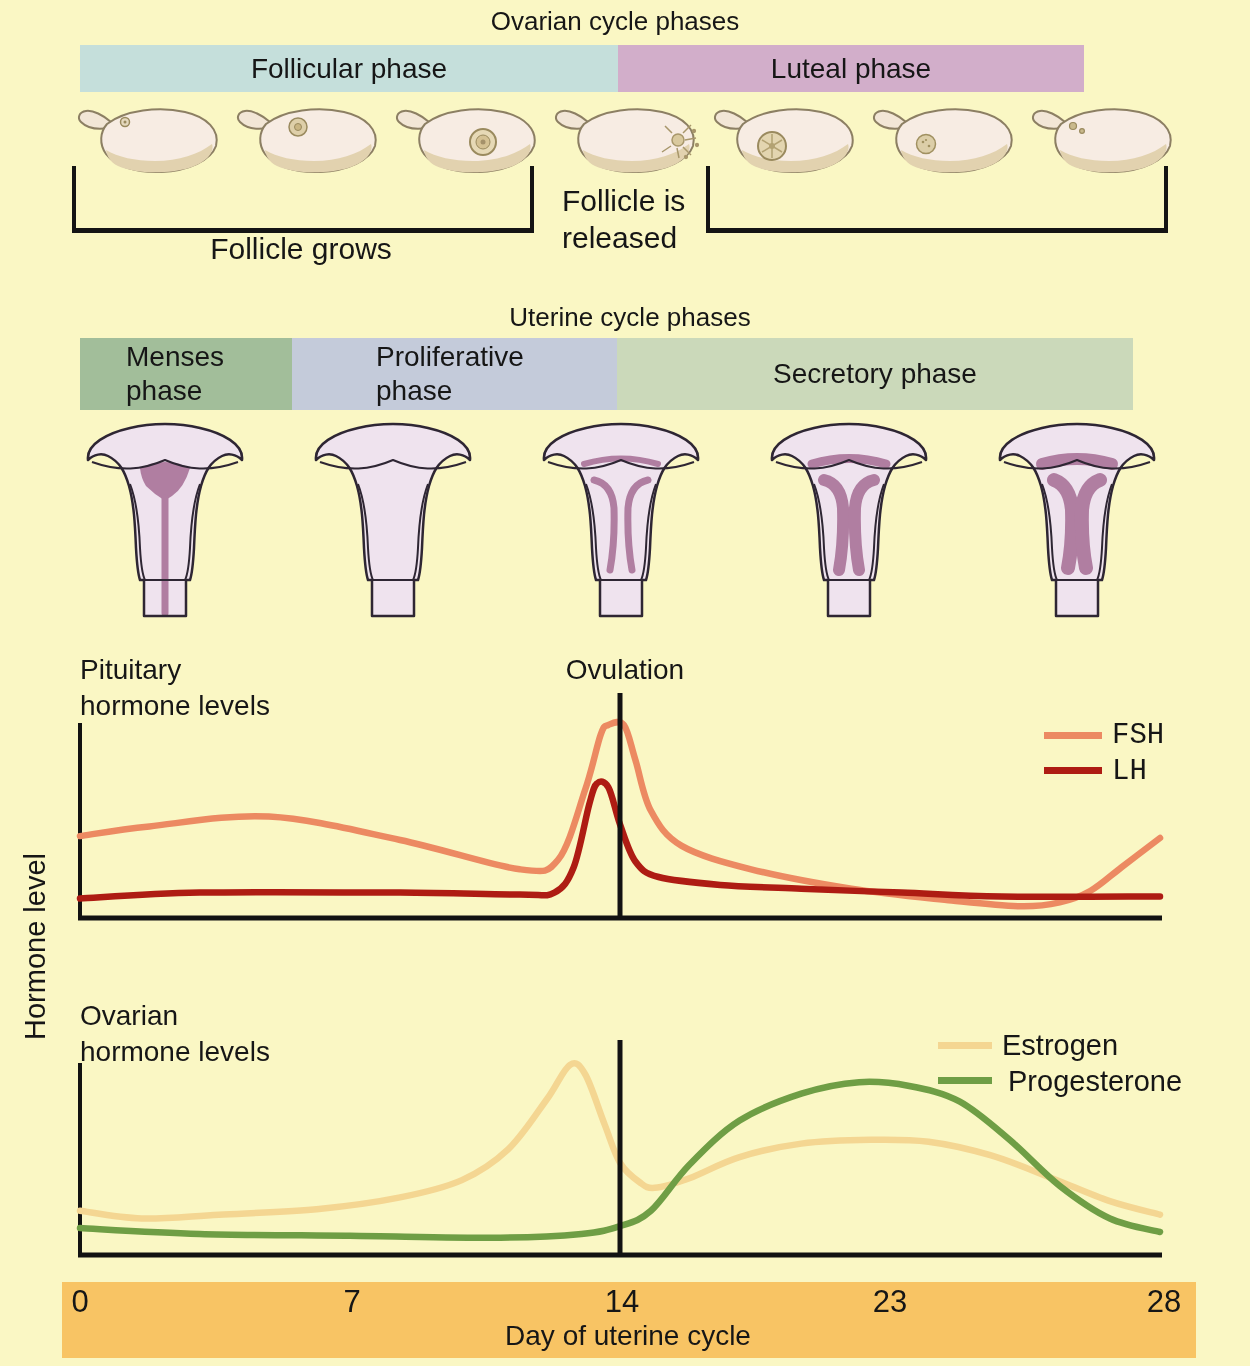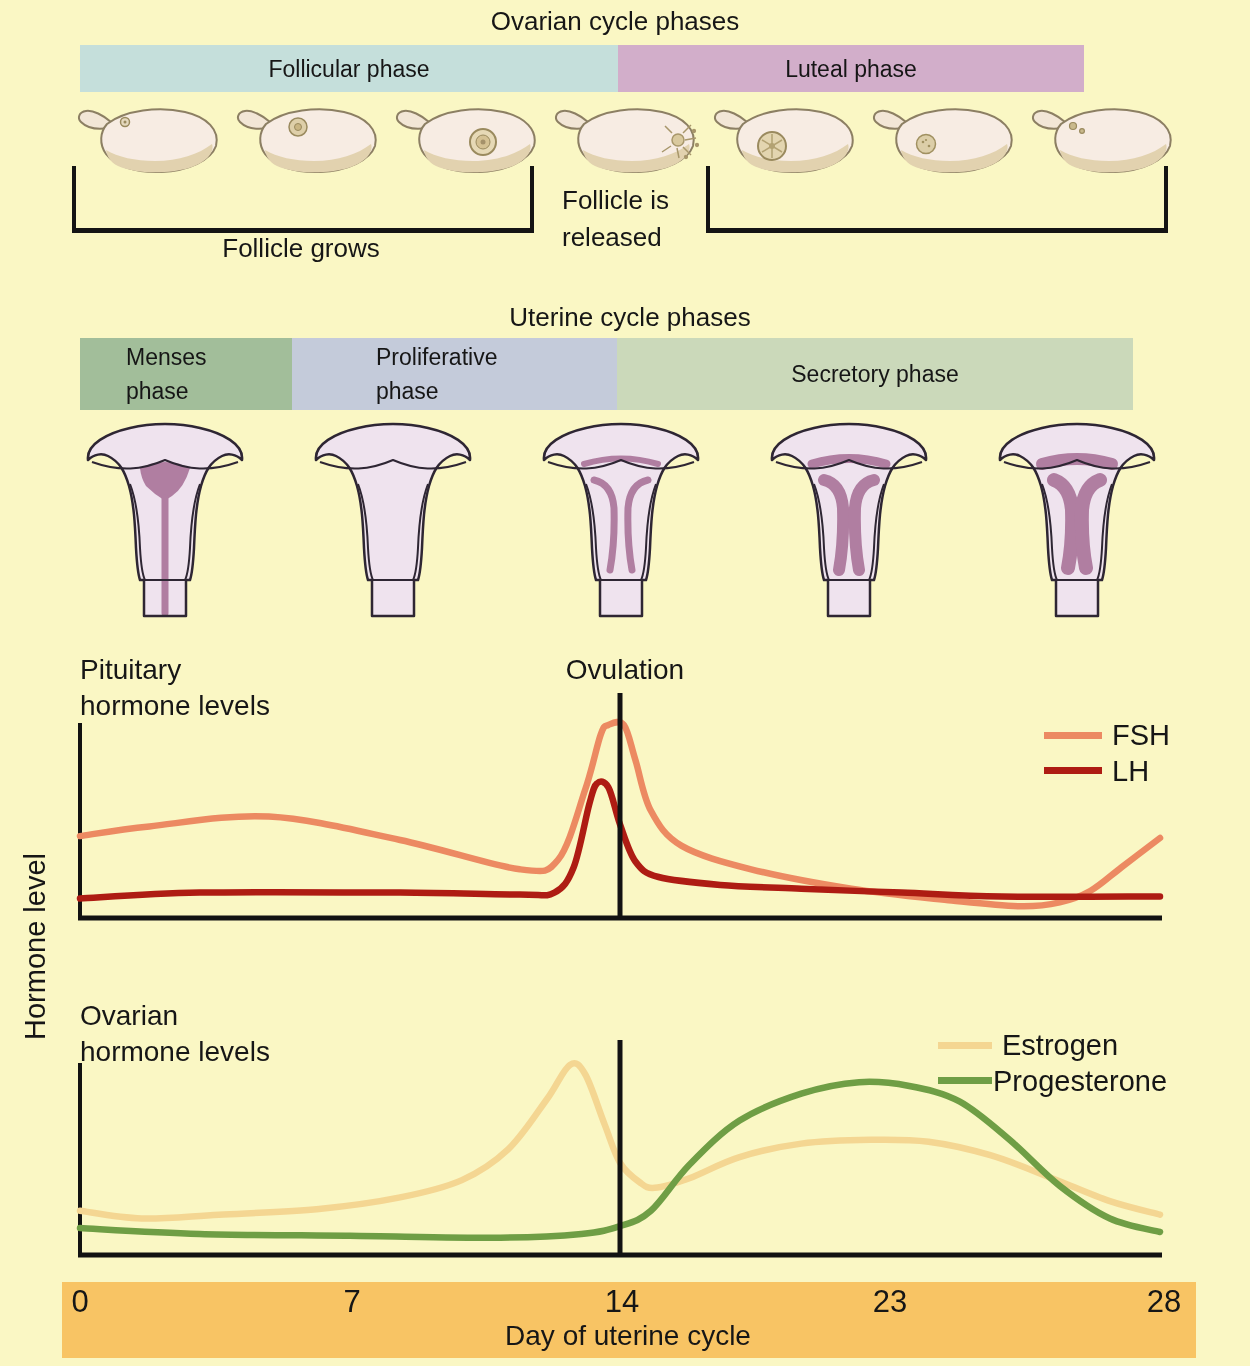--- a/index.html
+++ b/index.html
@@ -2,24 +2,24 @@
 <html><head>
 <meta charset="utf-8">
 <style>
   html,body{margin:0;padding:0;}
   body{font-family:"Liberation Sans", sans-serif;}
   .canvas{position:relative;width:1250px;height:1366px;overflow:hidden;color:#161616;}
   .abs{position:absolute;}
   .title{font-size:26px;text-align:center;}
   .band{display:flex;}
   .seg{height:100%;box-sizing:border-box;}
-  .seg-label{font-size:23px;line-height:34px;}
+  .seg-label{font-size:28px;line-height:34px;}
   .center-xy{display:flex;align-items:center;justify-content:center;text-align:center;}
   .bracket{border-left:4px solid #141414;border-right:4px solid #141414;border-bottom:5px solid #141414;}
-  .annot{font-size:26px;line-height:37px;}
+  .annot{font-size:30px;line-height:37px;}
   .chart-label{font-size:28px;line-height:36px;}
   .legend-text{font-size:29px;line-height:35px;}
   .tick{font-size:31px;transform:translateX(-50%);}
   .xlabel{font-size:28px;transform:translateX(-50%);white-space:nowrap;}
   .ylabel{font-size:29px;transform:rotate(-90deg);transform-origin:center;white-space:nowrap;text-align:center;}
   svg{display:block;}
   .curve{fill:none;stroke-width:6.5;stroke-linecap:round;stroke-linejoin:round;}
   .axis{stroke:#121212;}
   .lining{fill:none;stroke:#B07EA1;stroke-linecap:round;}
 </style>
@@ -206,21 +206,21 @@
   <div class="abs chart-label" style="left:80px;top:652px;">
     <div>Pituitary</div>
     <div>hormone levels</div>
   </div>
   <div class="abs chart-label" style="left:545px;top:652px;width:160px;text-align:center;">Ovulation</div>
   <div class="abs chart-label" style="left:80px;top:998px;">
     <div>Ovarian</div>
     <div>hormone levels</div>
   </div>
 
-  <div class="abs" style="left:1044px;top:718px;">
+  <div class="abs" style="left:1044px;top:718px;font-family:Liberation Mono, monospace;">
     <div style="display:flex;align-items:center;height:35px;">
       <svg width="58" height="8">
           <rect width="58" height="7" y="0" fill="#EC8A62"></rect>
         </svg>
       <span class="legend-text" style="margin-left:10px;">FSH</span>
     </div>
     <div style="display:flex;align-items:center;height:36px;">
       <svg width="58" height="8">
           <rect width="58" height="7" y="0" fill="#AE1C13"></rect>
         </svg>
@@ -232,21 +232,21 @@
     <div style="display:flex;align-items:center;height:35px;">
       <svg width="54" height="8">
           <rect width="54" height="7" y="0" fill="#F4D692"></rect>
         </svg>
       <span class="legend-text" style="margin-left:10px;">Estrogen</span>
     </div>
     <div style="display:flex;align-items:center;height:36px;">
       <svg width="54" height="8">
           <rect width="54" height="7" y="0" fill="#6F9E45"></rect>
         </svg>
-      <span class="legend-text" style="margin-left:1px;">Progesterone</span>
+      <span class="legend-text" style="margin-left:16px;">Progesterone</span>
     </div>
   </div>
 
   <div class="abs ylabel" style="left:-115px;top:930px;width:300px;">Hormone level</div>
 
   <div class="abs" style="left: 62px; top: 1282px; width: 1134px; height: 76px; background-color: rgb(248, 196, 100);"></div>
   <div class="abs tick" style="left:80px;top:1284px;">0</div>
   <div class="abs tick" style="left:352px;top:1284px;">7</div>
   <div class="abs tick" style="left:622px;top:1284px;">14</div>
   <div class="abs tick" style="left:890px;top:1284px;">23</div>

